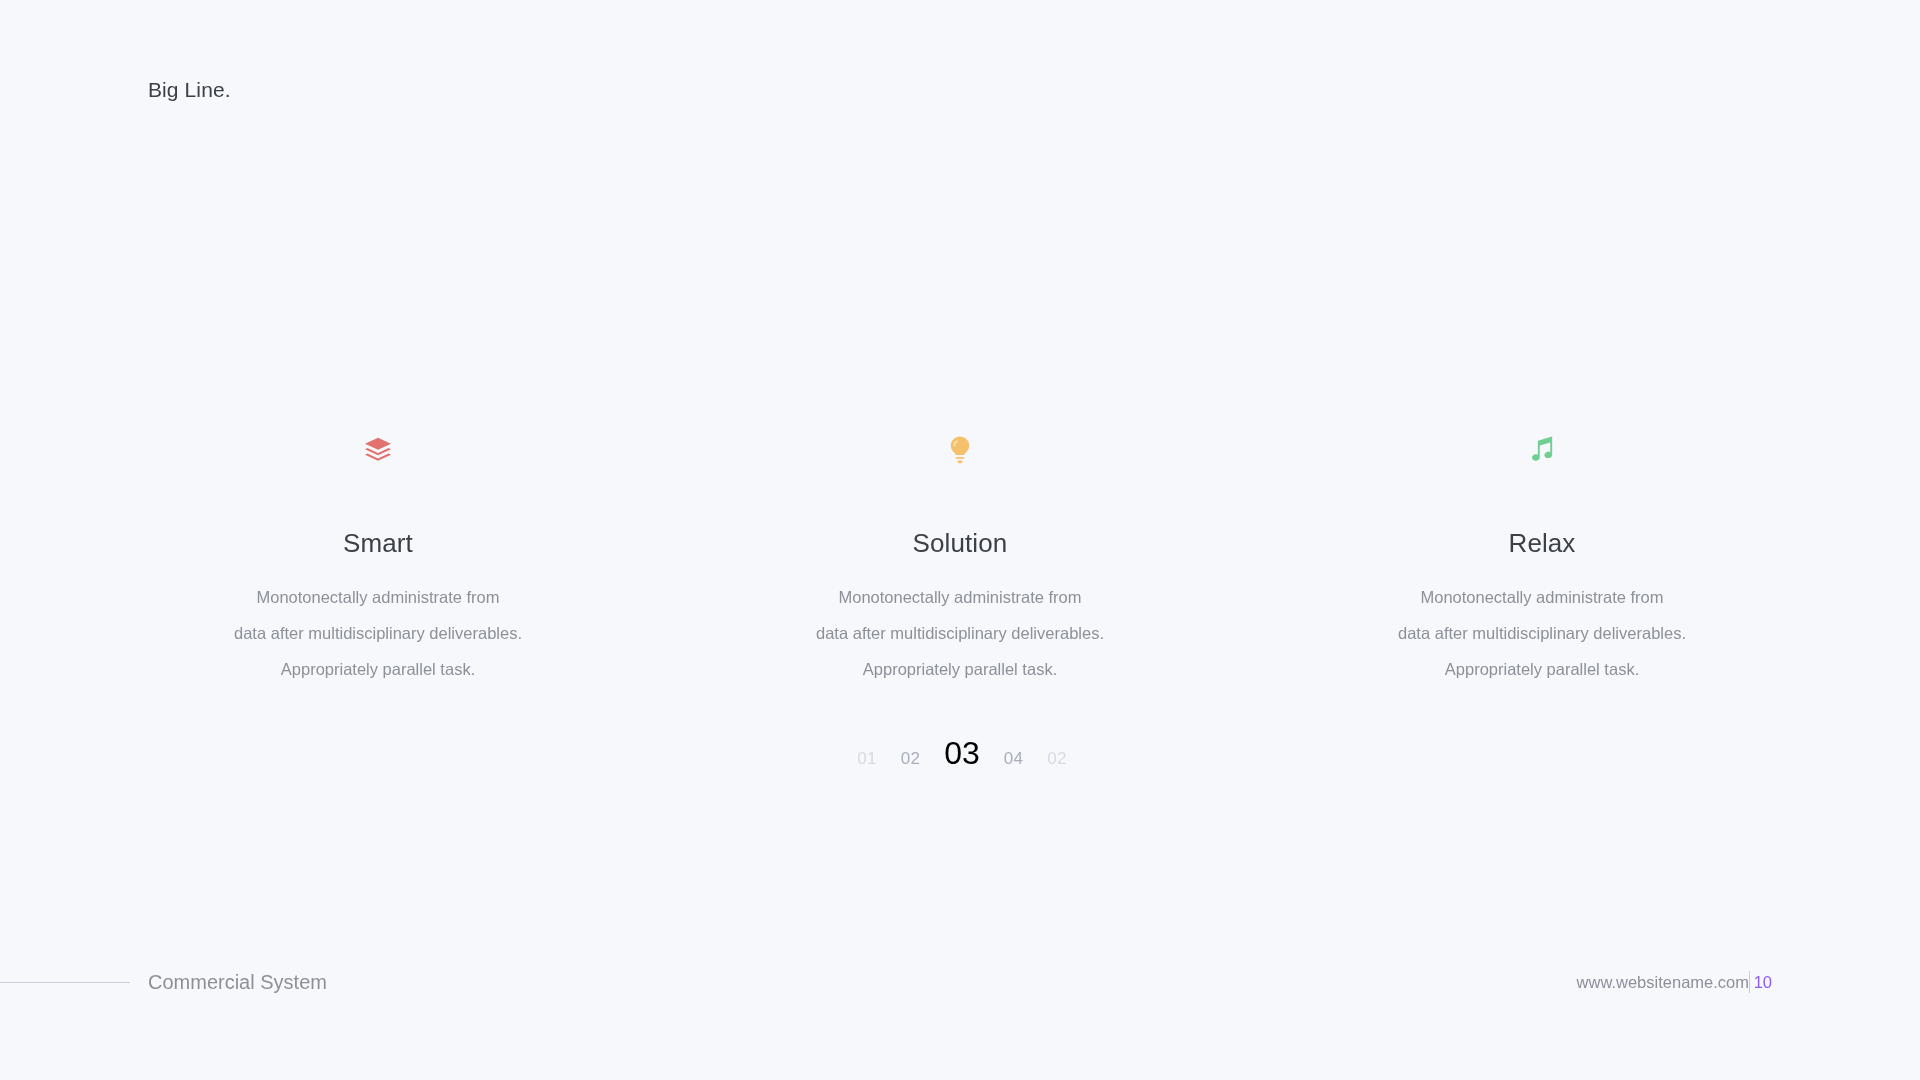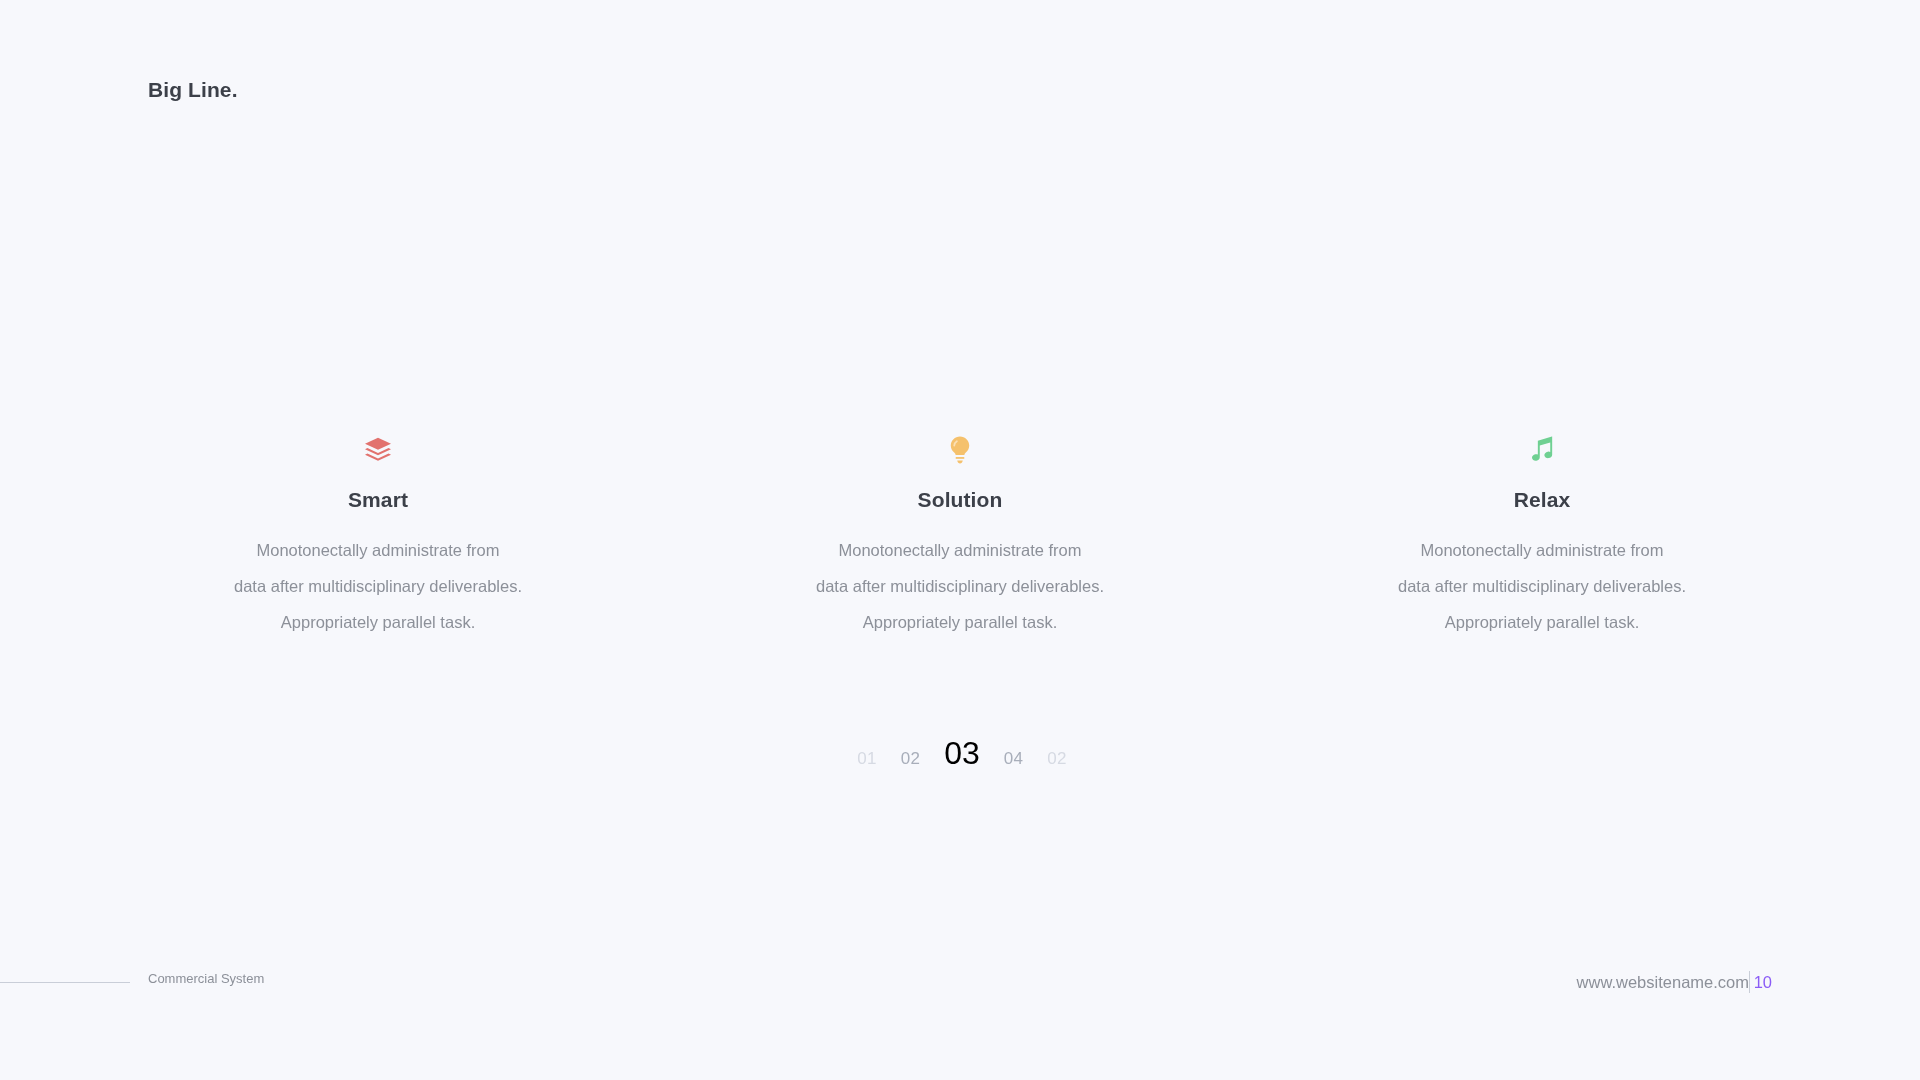--- a/index.html
+++ b/index.html
@@ -20,21 +20,21 @@
     height:1080px;
     background:#f7f8fc;
   }
 
   
   .slide-title {
     position:absolute;
     left:148px;
     top:78px;
     font-size:21px;
-    font-weight:bold;
+    font-weight:normal;
     color:#3c4049;
     letter-spacing:0.1px;
     text-align:center;
   }
 
   
   .features {
     position:absolute;
     left:148px;
     top:430px;
@@ -54,25 +54,26 @@
   .feature-icon {
     height:40px;
     display:flex;
     align-items:center;
     justify-content:center;
     margin-bottom:18px;
   }
   .feature-icon svg { display:block; }
 
   .feature-title {
-    font-size:21px;
-    font-weight:bold;
+    font-size:26px;
+    font-weight:normal;
     color:#3c4049;
     margin-bottom:20px;
     letter-spacing:0.1px;
+    margin-top:40px;
   }
 
   .feature-desc {
     font-size:16.5px;
     line-height:36px;
     color:#8c9099;
     font-weight:normal;
     white-space:pre-line;
   }
 
@@ -109,21 +110,21 @@
     left:0;
     top:982px;
     width:130px;
     height:1px;
     background:#c9ced8;
   }
   .footer-left {
     position:absolute;
     left:148px;
     top:971px;
-    font-size:13px;
+    font-size:20px;
     color:#8c9099;
   }
   .footer-right {
     position:absolute;
     right:148px;
     top:971px;
     display:flex;
     align-items:center;
   }
   .footer-url {

